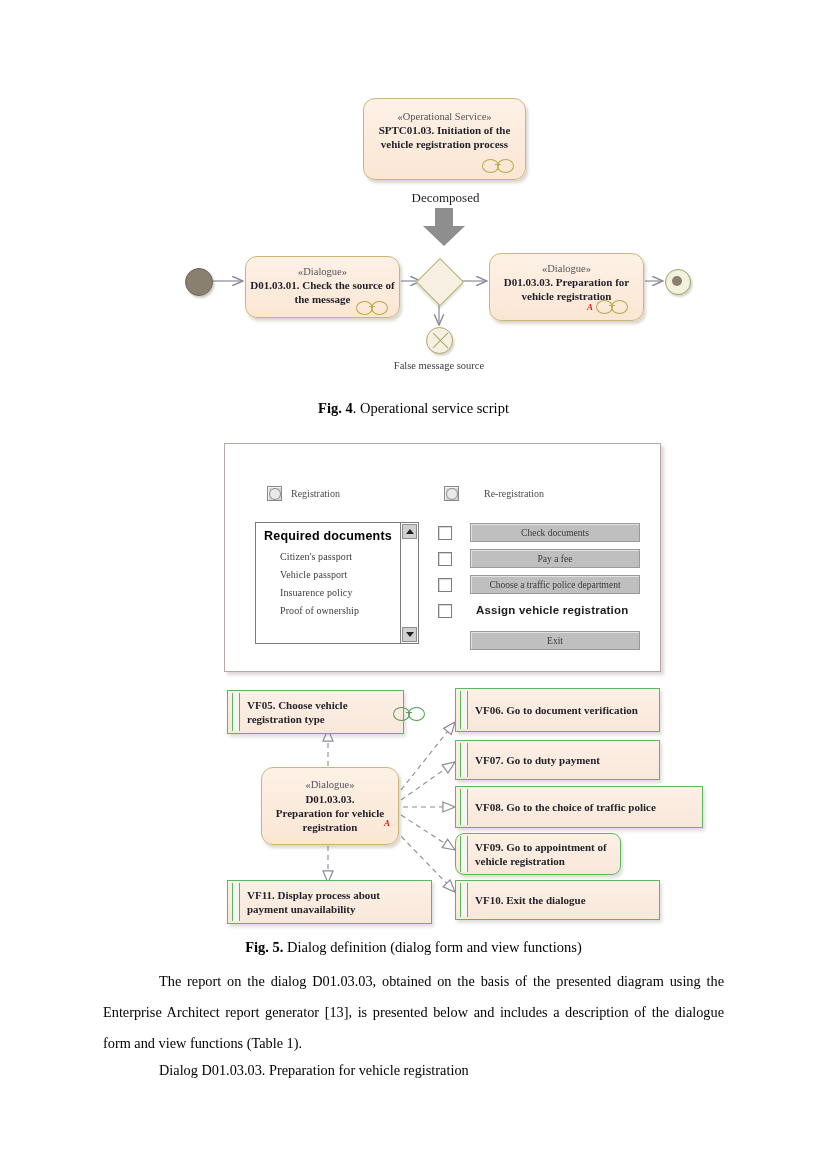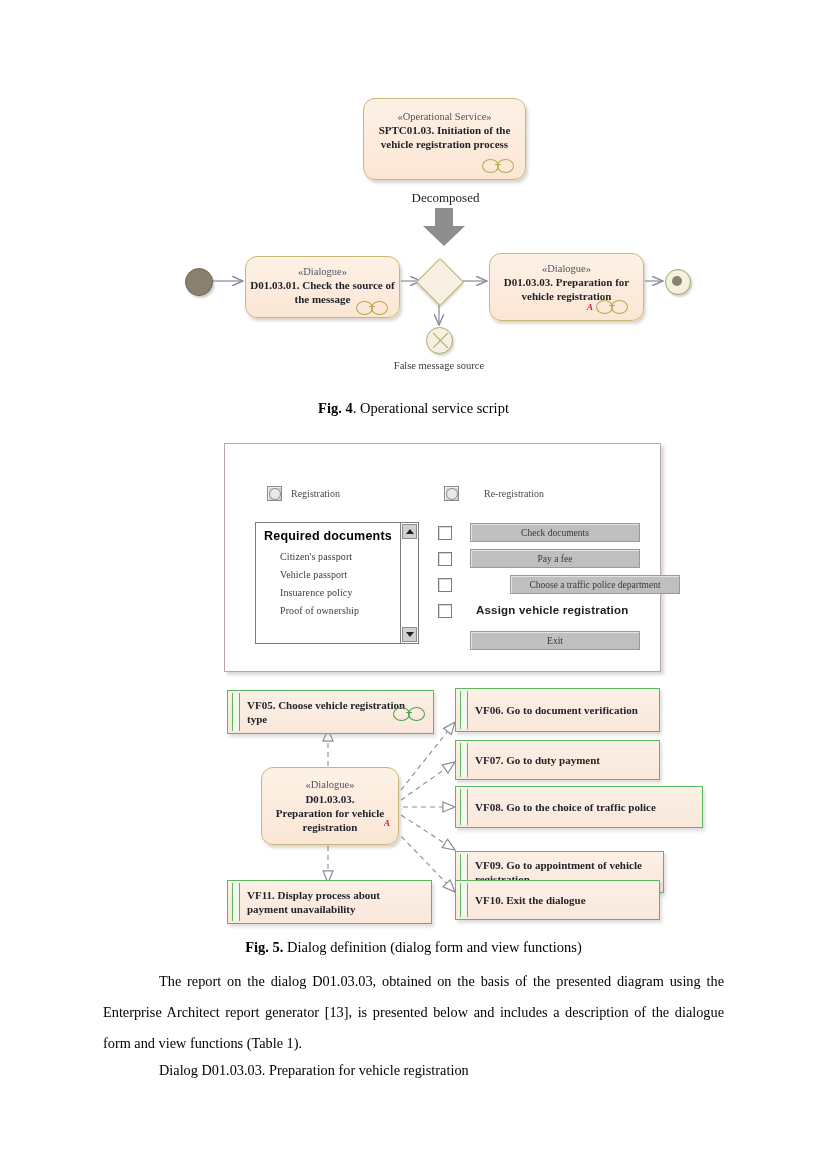--- a/index.html
+++ b/index.html
@@ -353,21 +353,21 @@
       </div>
     </div>
 
     <div class="chk" style="left:211px;top:61px;"></div>
     <div class="chk" style="left:211px;top:87px;"></div>
     <div class="chk" style="left:211px;top:113px;"></div>
     <div class="chk" style="left:211px;top:139px;"></div>
 
     <div class="fbtn" style="left:243px;top:58px;width:170px;">Check documents</div>
     <div class="fbtn" style="left:243px;top:84px;width:170px;">Pay a fee</div>
-    <div class="fbtn" style="left:243px;top:110px;width:170px;margin-left:40px;">Choose a traffic police department</div>
+    <div class="fbtn" style="left:243px;top:110px;width:170px;">Choose a traffic police department</div>
     <div id="assign-text" style="left:249px;top:139px;">Assign vehicle registration</div>
 
     <div class="fbtn" style="left:243px;top:166px;width:170px;">Exit</div>
   </div>
 </div>
 
 <div id="vfdiag">
   <svg viewBox="0 0 827 250">
     <defs>
       <marker id="hollowTri" markerWidth="13" markerHeight="11" refX="12" refY="5.5" orient="auto">
@@ -382,21 +382,21 @@
 
     <line x1="328" y1="166" x2="328" y2="203" stroke="#8a8a99" stroke-width="1.1" stroke-dasharray="5,4" marker-end="url(#hollowTriUp)"></line>
 
     <line x1="401" y1="110" x2="455" y2="42" stroke="#8a8a99" stroke-width="1.1" stroke-dasharray="5,4" marker-end="url(#hollowTri)"></line>
     <line x1="401" y1="120" x2="455" y2="82" stroke="#8a8a99" stroke-width="1.1" stroke-dasharray="5,4" marker-end="url(#hollowTri)"></line>
     <line x1="403" y1="127" x2="455" y2="127" stroke="#8a8a99" stroke-width="1.1" stroke-dasharray="5,4" marker-end="url(#hollowTri)"></line>
     <line x1="401" y1="135" x2="455" y2="170" stroke="#8a8a99" stroke-width="1.1" stroke-dasharray="5,4" marker-end="url(#hollowTri)"></line>
     <line x1="395" y1="150" x2="455" y2="212" stroke="#8a8a99" stroke-width="1.1" stroke-dasharray="5,4" marker-end="url(#hollowTri)"></line>
   </svg>
 
-  <div class="vf-box" style="left:227px;top:10px;width:207px;height:44px;">
+  <div class="vf-box" style="left:227px;top:10px;width:177px;height:44px;">
     <span class="accent"></span>
     <span class="vf-label">VF05. Choose vehicle registration type</span>
     <span class="oo-glyph green" style="left:165px;top:16px;">
       <span class="bar"></span>
         <span class="ring r1"></span>
         <span class="ring r2"></span>
     </span>
   </div>
 
   <div class="vf-box" style="left:455px;top:8px;width:205px;height:44px;">
@@ -407,21 +407,21 @@
   <div class="vf-box" style="left:455px;top:60px;width:205px;height:40px;">
     <span class="accent"></span>
     <span class="vf-label">VF07. Go to duty payment</span>
   </div>
 
   <div class="vf-box" style="left:455px;top:106px;width:248px;height:42px;">
     <span class="accent"></span>
     <span class="vf-label">VF08. Go to the choice of traffic police</span>
   </div>
 
-  <div class="vf-box" style="left:455px;top:171px;width:209px;height:42px;">
+  <div class="vf-box" style="left:455px;top:153px;width:166px;height:42px;border-radius:9px;">
     <span class="accent"></span>
     <span class="vf-label">VF09. Go to appointment of vehicle registration</span>
   </div>
 
   <div class="vf-box" style="left:455px;top:200px;width:205px;height:40px;">
     <span class="accent"></span>
     <span class="vf-label">VF10. Exit the dialogue</span>
   </div>
 
   <div class="vf-box" style="left:227px;top:200px;width:205px;height:44px;">

